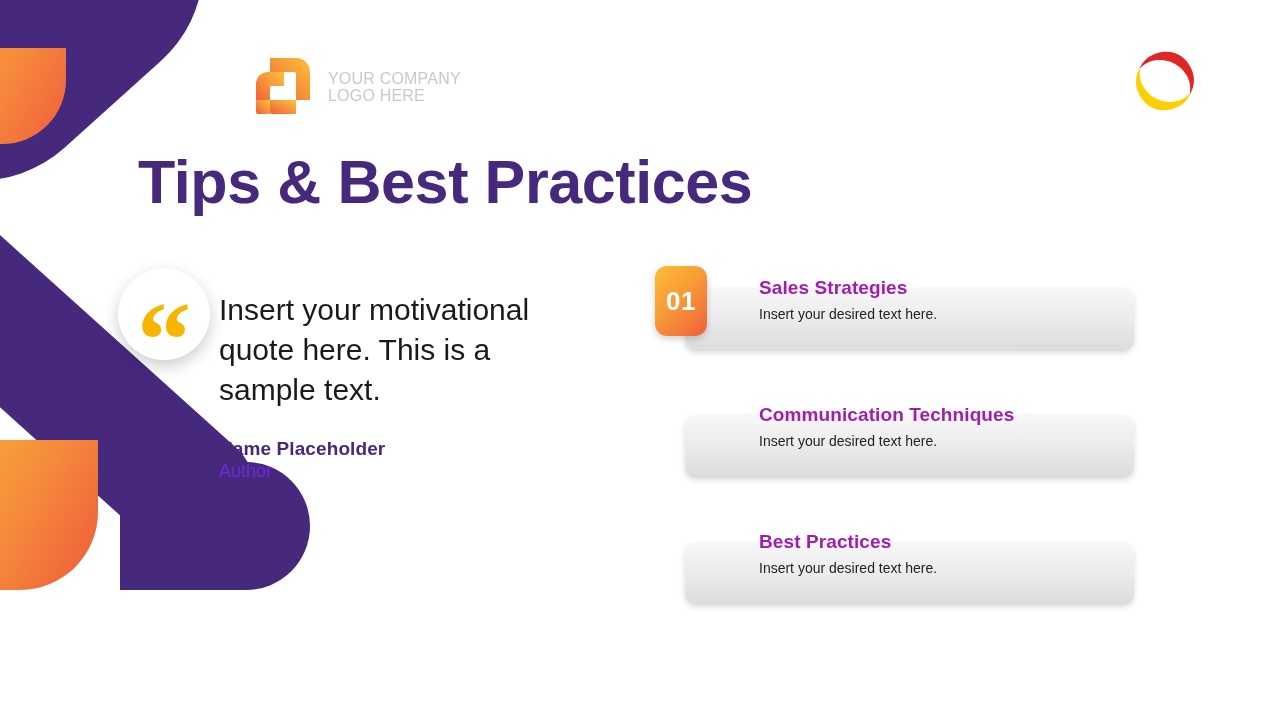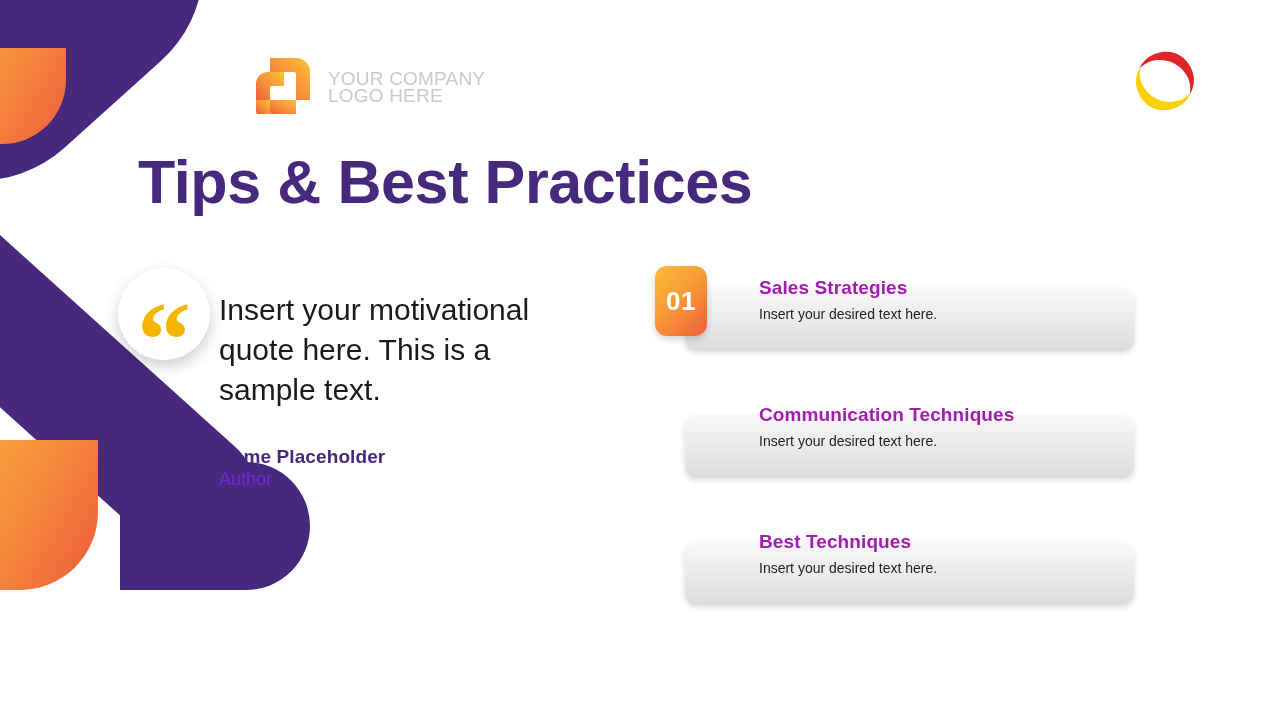--- a/index.html
+++ b/index.html
@@ -85,21 +85,21 @@
     align-items: center;
     gap: 16px;
   }
   .logo-mark {
     position: relative;
     width: 72px;
     height: 62px;
   }
   .logo-text {
     color: #C9C9C9;
-    font-size: 19px;
+    font-size: 16px;
     line-height: 17px;
     letter-spacing: 0.2px;
     white-space: pre-line;
   }
 
   
   .brand-ring {
     position: absolute;
     right: 82px;
     top: 48px;
@@ -149,21 +149,21 @@
     top: 290px;
     width: 362px;
   }
   .quote-text {
     color: #1a1a1a;
     font-size: 30px;
     line-height: 40px;
     font-weight: normal;
   }
   .quote-author-name {
-    margin-top: 36px;
+    margin-top: 28px;
     color: #46287D;
     font-size: 19px;
     font-weight: bold;
     letter-spacing: 0.1px;
   }
   .quote-author-role {
     color: #6d28d9;
     font-size: 18px;
     margin-top: 1px;
   }
@@ -300,20 +300,20 @@
       <div class="card-bar"></div>
       <div class="card-text">
         <div class="card-title">Communication Techniques</div>
         <div class="card-desc">Insert your desired  text here.</div>
       </div>
     </div>
 
     <div class="card">
       <div class="card-bar"></div>
       <div class="card-text">
-        <div class="card-title">Best Techniques</div>
+        <div class="card-title">Best Practices</div>
         <div class="card-desc">Insert your desired  text here.</div>
       </div>
     </div>
 
   </div>
 
 </div>
 
 </body></html>

